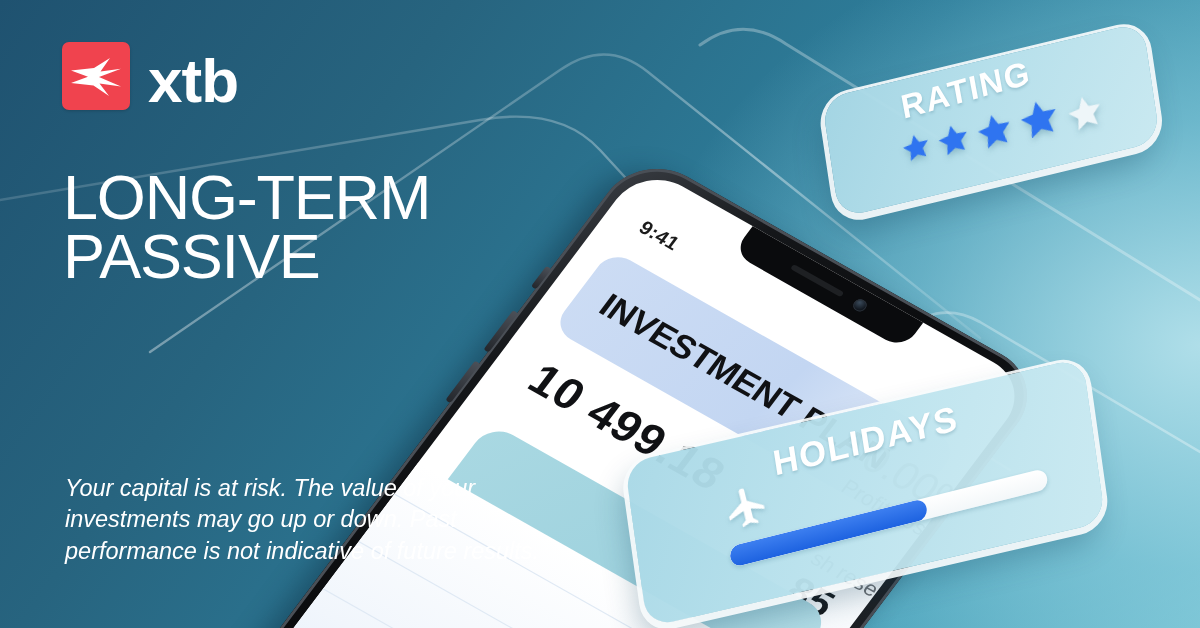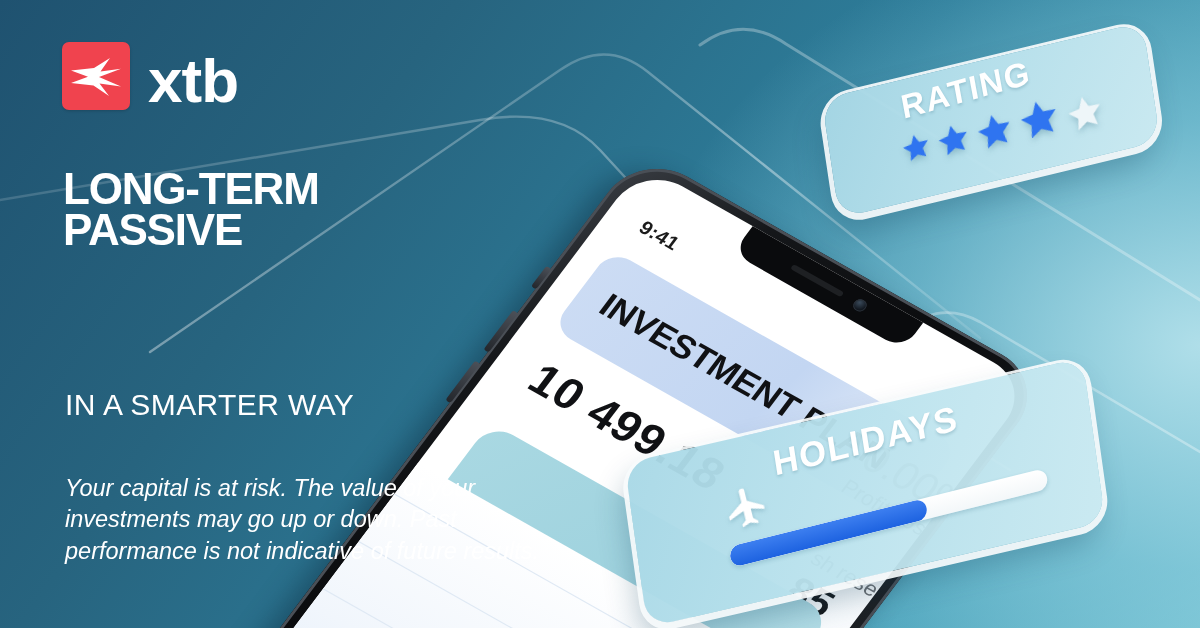--- a/index.html
+++ b/index.html
@@ -34,21 +34,21 @@
   }
   #logo-mark svg { position:absolute; left:8px; top:16px; }
   #logo-word {
     color:#ffffff; font-size:62px; font-weight:bold; letter-spacing:-1px;
     line-height:1; font-family:"Liberation Sans", sans-serif;margin-top:10px;
   }
 
   #headline {
     position:absolute; left:1px; top:168px;
     color:#ffffff;
-    font-size:44px; font-weight:bold; line-height:0.94;
+    font-size:63px; font-weight:normal; line-height:0.94;
     letter-spacing:-1.2px;
     text-transform:uppercase;
     font-family:"Liberation Sans", sans-serif;
   }
   #headline .hl { display:block; white-space:nowrap; }
 
   #subheadline {
     position:absolute; left:3px; top:388px;
     color:#ffffff;
     font-size:30px; font-weight:normal; letter-spacing:0.4px;
@@ -334,19 +334,18 @@
         </svg>
       </div>
       <div id="logo-word">xtb</div>
     </div>
 
     <div id="headline">
       <span class="hl">LONG-TERM</span>
       <span class="hl">PASSIVE</span>
     </div>
 
-    <div id="subheadline">IN A SMARTER WAY</div>
 
     <div id="disclaimer">Your capital is at risk. The value of your investments may go up or down. Past performance is not indicative of future results.</div>
 
   </div>
 
 </div>
 
 </body></html>

